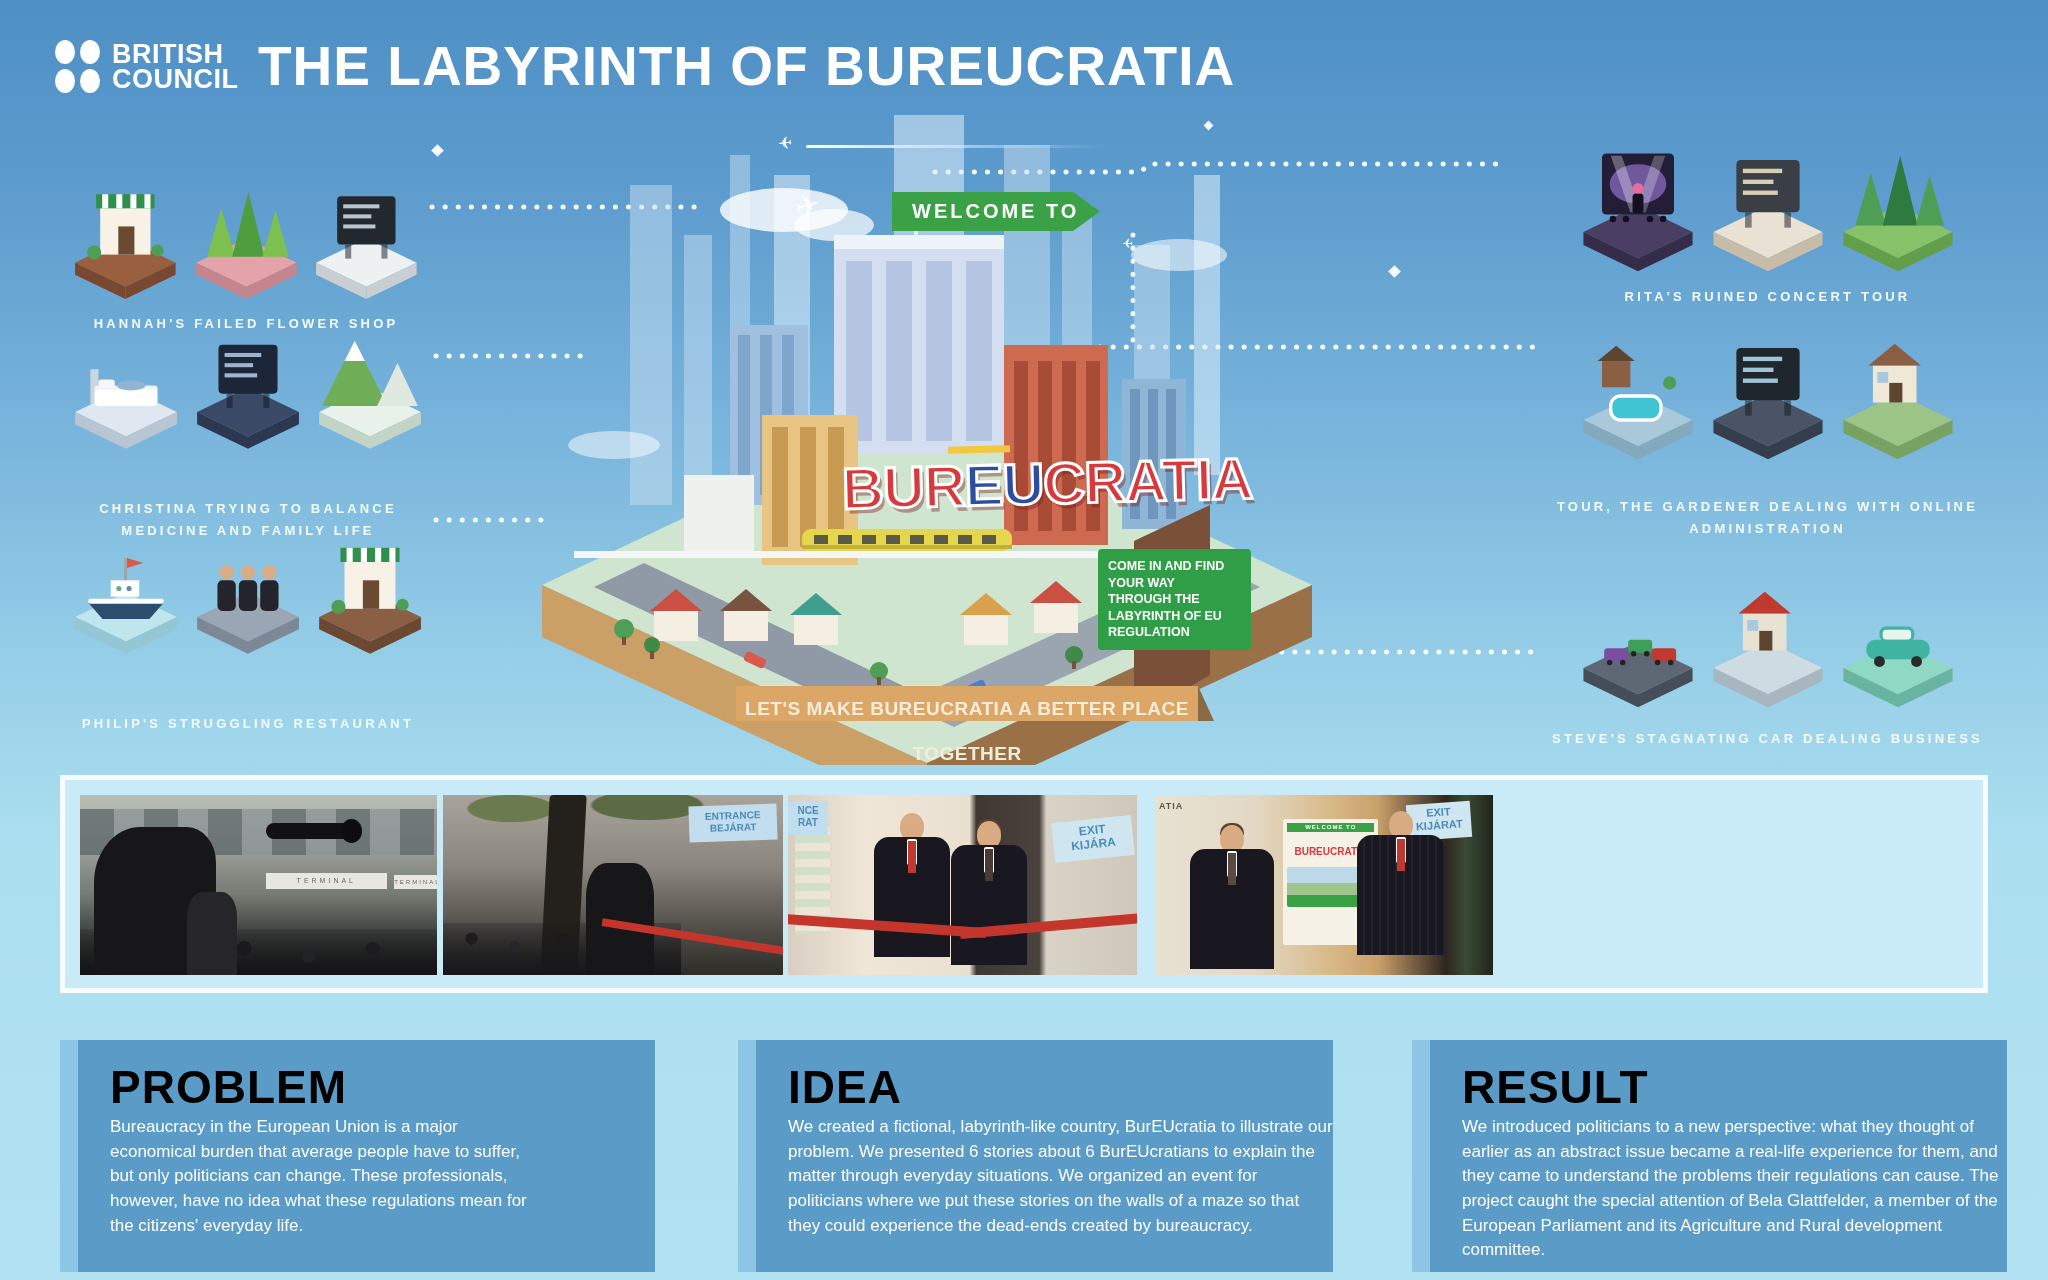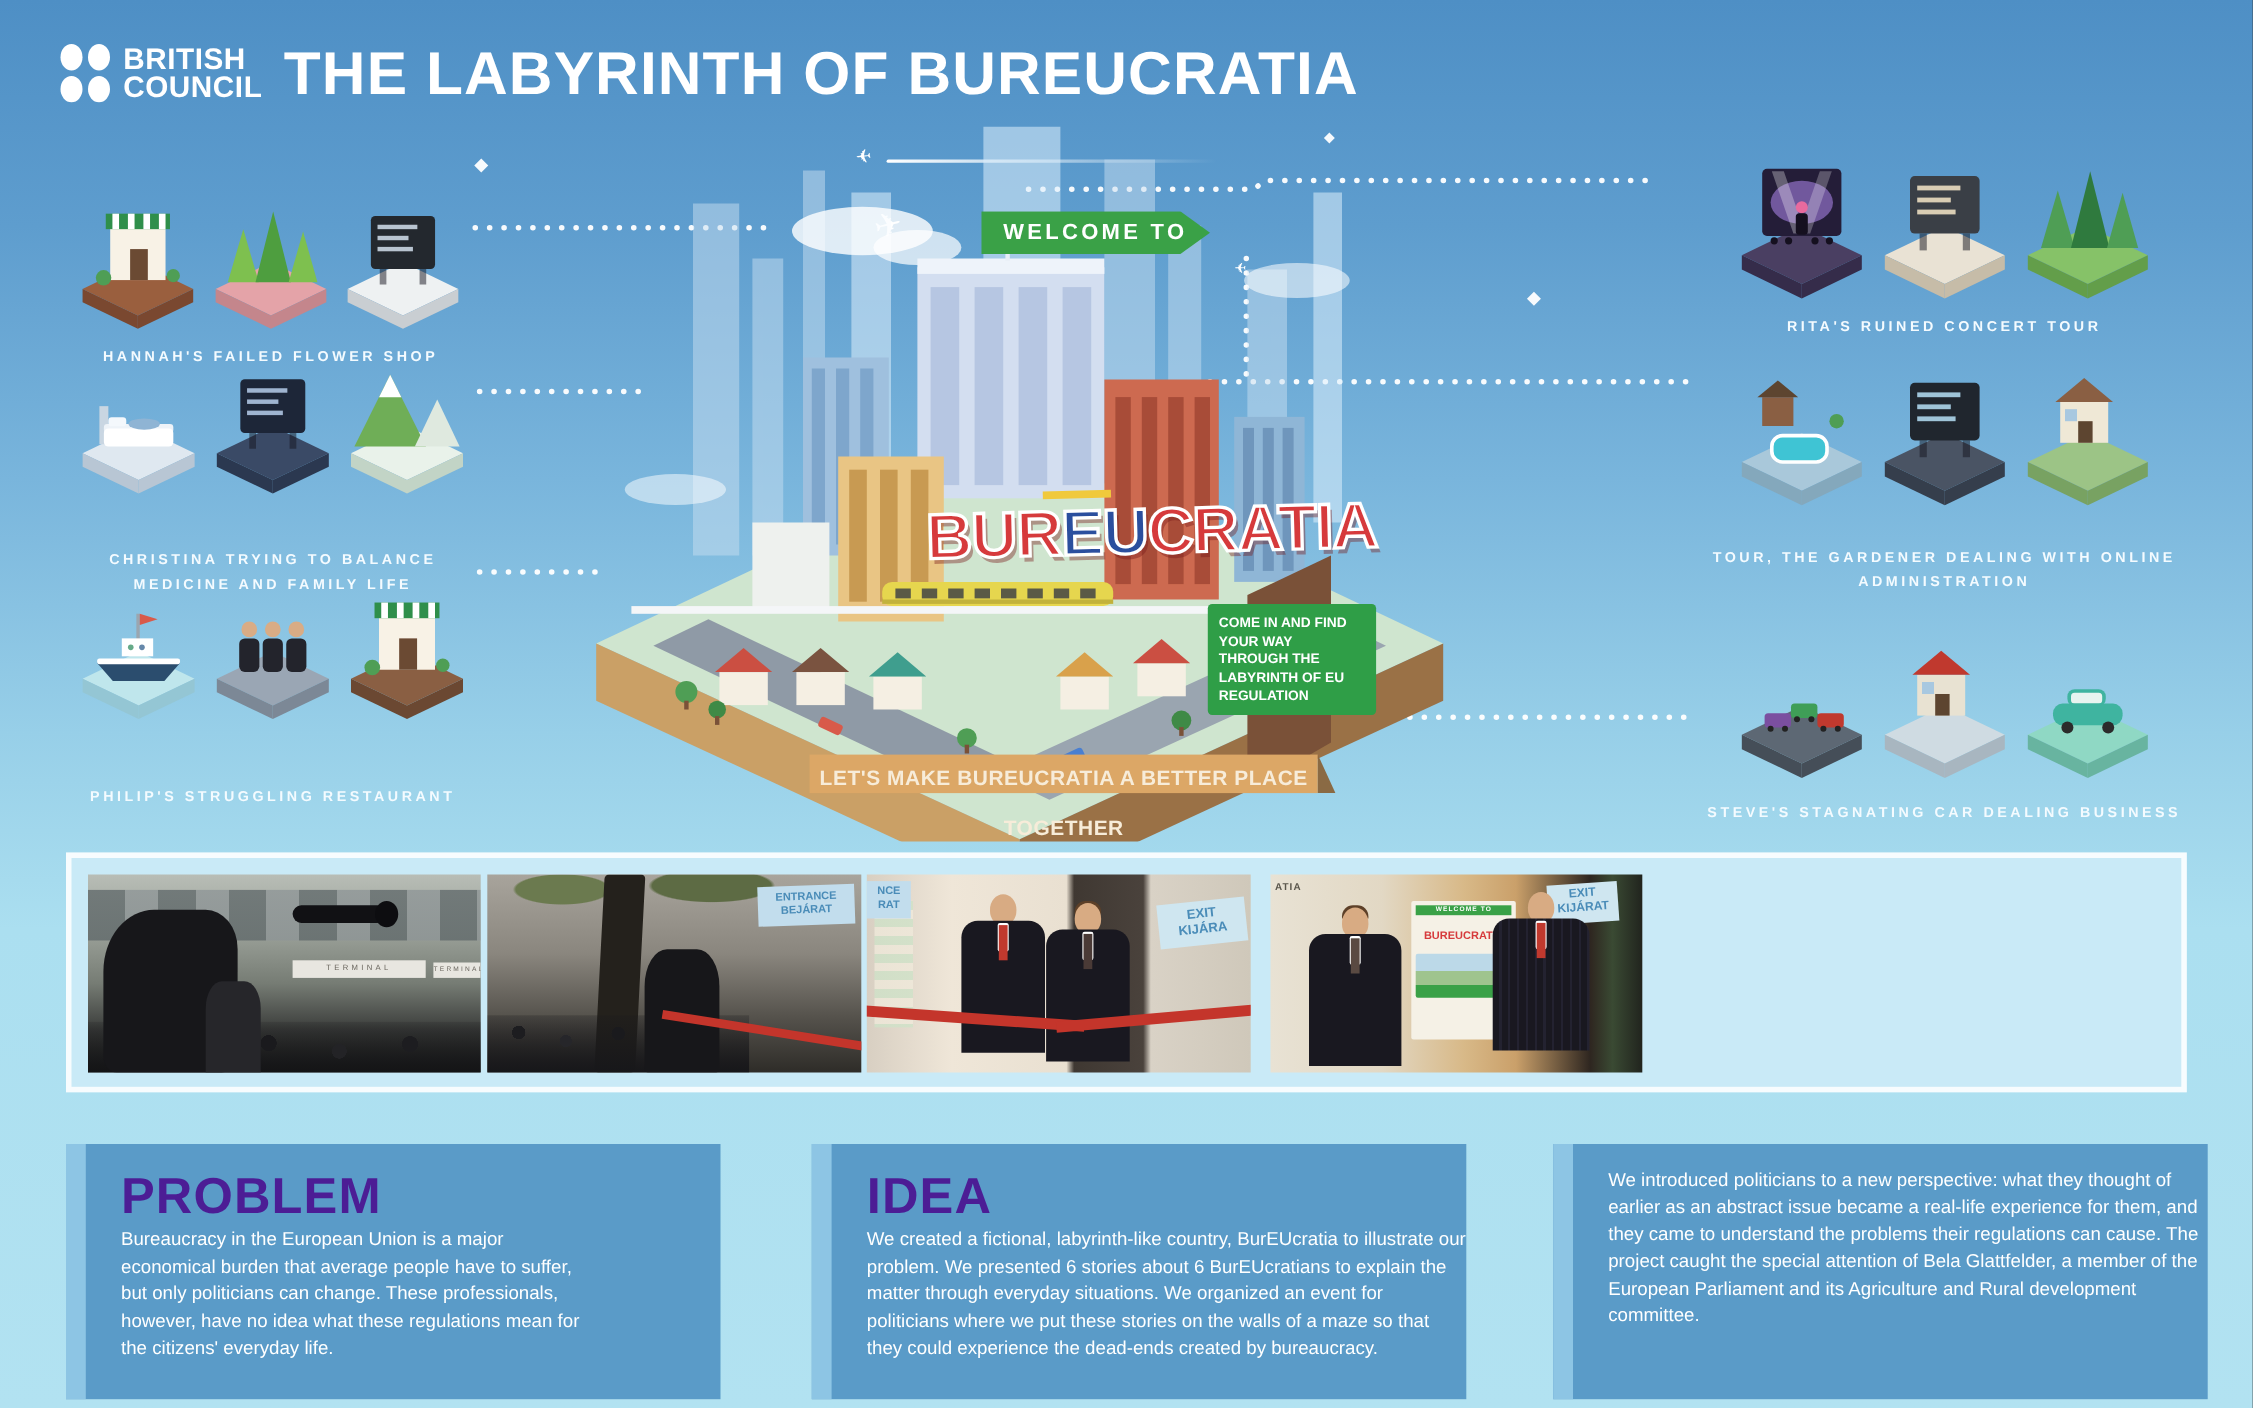--- a/index.html
+++ b/index.html
@@ -63,21 +63,21 @@
   .man i{display:block;position:absolute;}
   .man .mh{width:24px;height:28px;background:#d8ab83;border-radius:50% 50% 46% 46%;left:50%;transform:translateX(-50%);top:0;}
   .man .mb{width:76px;height:120px;background:#191820;border-radius:15px 15px 0 0;top:24px;left:50%;transform:translateX(-50%);}
   .man .sh{width:10px;height:26px;background:#fff;top:26px;left:50%;transform:translateX(-50%);border-radius:2px;}
   .man .tie{width:8px;height:32px;background:#c0392e;top:28px;left:50%;transform:translateX(-50%);}
   .man .hair{width:24px;height:12px;background:#5d4028;border-radius:10px 10px 0 0;left:50%;transform:translateX(-50%);top:-2px;}
   
   .panel{position:absolute;top:1040px;height:232px;background:#5a9bc8;}
   .panel::before{content:"";position:absolute;left:0;top:0;width:18px;height:100%;background:#8dc5e4;}
   .panel .inner{padding:20px 0 0 50px;}
-  .panel h2{margin:0;color:#4c1d95;font-size:46px;font-weight:900;letter-spacing:1px;}
+  .panel h2{margin:0;color:#000000;font-size:46px;font-weight:900;letter-spacing:1px;}
   .panel p{margin:1px 0 0 0;color:#fff;font-size:17px;line-height:1.45;}
   .pan1{left:60px;width:595px;}  .pan1 p{width:432px;}
   .pan2{left:738px;width:595px;} .pan2 p{width:548px;}
   .pan3{left:1412px;width:595px;}.pan3 p{width:560px;}
 </style>
 </head>
 <body>
 
 <div class="canvas">
 
@@ -559,17 +559,18 @@
     </div>
   </div>
   <div class="panel pan2">
     <div class="inner">
       <h2>IDEA</h2>
       <p>We created a fictional, labyrinth-like country, BurEUcratia to illustrate our problem. We presented 6 stories about 6 BurEUcratians to explain the matter through everyday situations. We organized an event for politicians where we put these stories on the walls of a maze so that they could experience the dead-ends created by bureaucracy.</p>
     </div>
   </div>
   <div class="panel pan3">
     <div class="inner">
+      <h2>RESULT</h2>
       <p>We introduced politicians to a new perspective: what they thought of earlier as an abstract issue became a real-life experience for them, and they came to understand the problems their regulations can cause. The project caught the special attention of Bela Glattfelder, a member of the European Parliament and its Agriculture and Rural development committee.</p>
     </div>
   </div>
 
 </div>
 
 </body></html>

